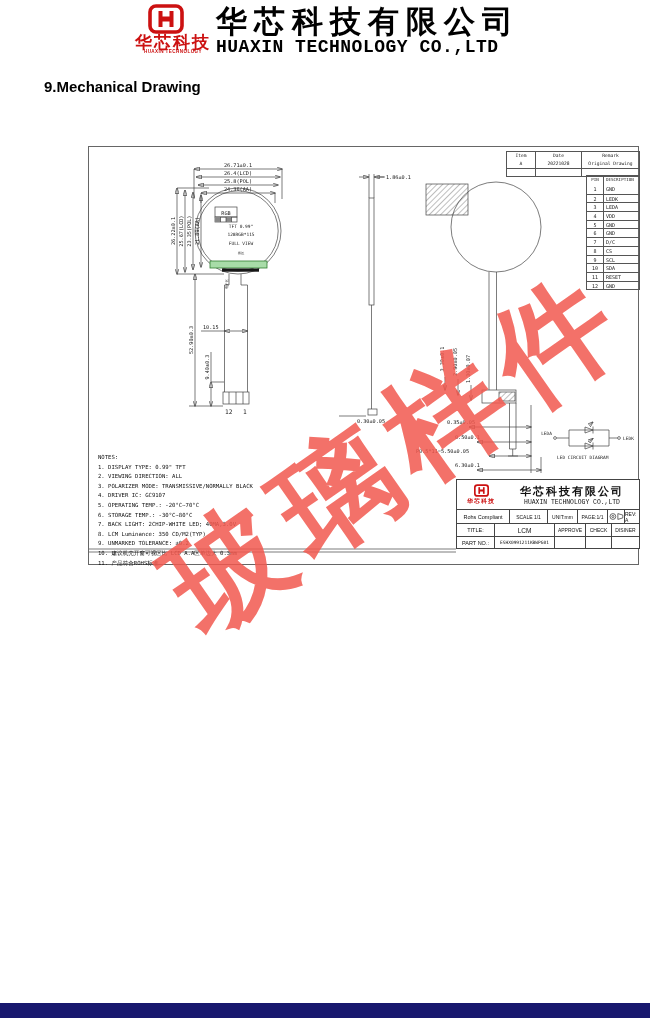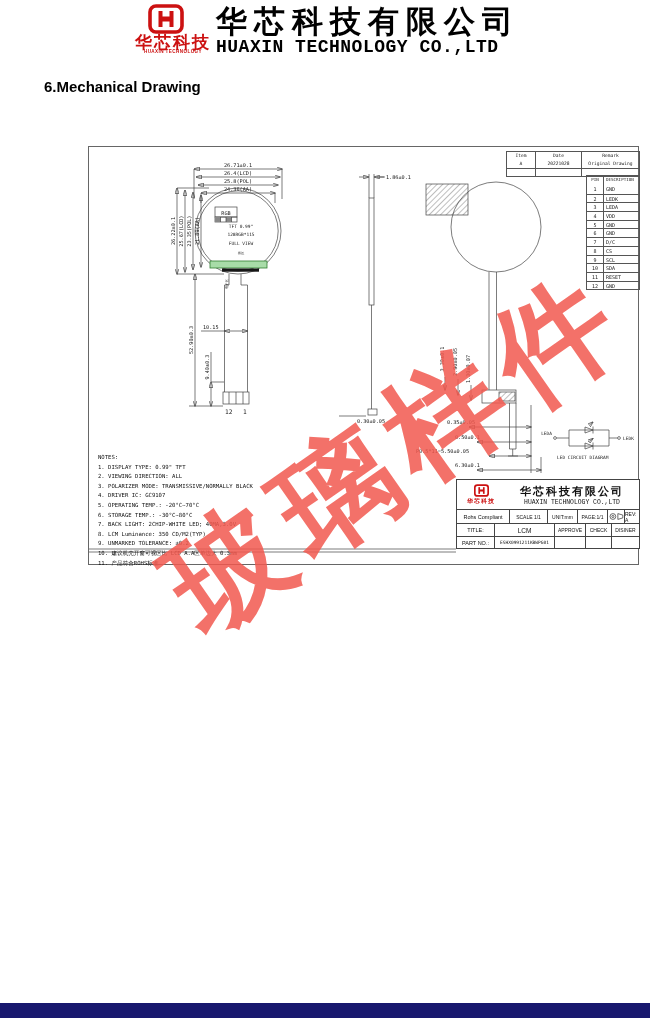--- a/index.html
+++ b/index.html
@@ -88,21 +88,21 @@
     <rect x="2" y="2" width="32" height="26" rx="6" fill="none" stroke="#cc1111" stroke-width="3.6"></rect>
     <rect x="10.5" y="7" width="4" height="16" fill="#cc1111"></rect>
     <rect x="21.5" y="7" width="4" height="16" fill="#cc1111"></rect>
     <rect x="13" y="12.5" width="10" height="5" fill="#cc1111"></rect>
   </svg>
   <div class="hdr-logo-cn">华芯科技</div>
   <div class="hdr-logo-en">HUAXIN TECHNOLOGY</div>
   <div class="hdr-cn">华芯科技有限公司</div>
   <div class="hdr-en">HUAXIN TECHNOLOGY CO.,LTD</div>
 
-  <div class="sec-title">6.Mechanical Drawing</div>
+  <div class="sec-title">9.Mechanical Drawing</div>
 
   <div class="frame">
 
     <svg class="geom" width="551" height="419" viewBox="0 0 551 419">
       <defs>
         <marker id="arr" markerUnits="userSpaceOnUse" markerWidth="6" markerHeight="4" refX="5.5" refY="2" orient="auto-start-reverse">
           <path d="M0,0 L6,2 L0,4 z" fill="#444" stroke="none"></path>
         </marker>
         <pattern id="hatch" width="4" height="4" patternUnits="userSpaceOnUse" patternTransform="rotate(45)">
           <line x1="0" y1="0" x2="0" y2="4" stroke="#888" stroke-width="1"></line>

